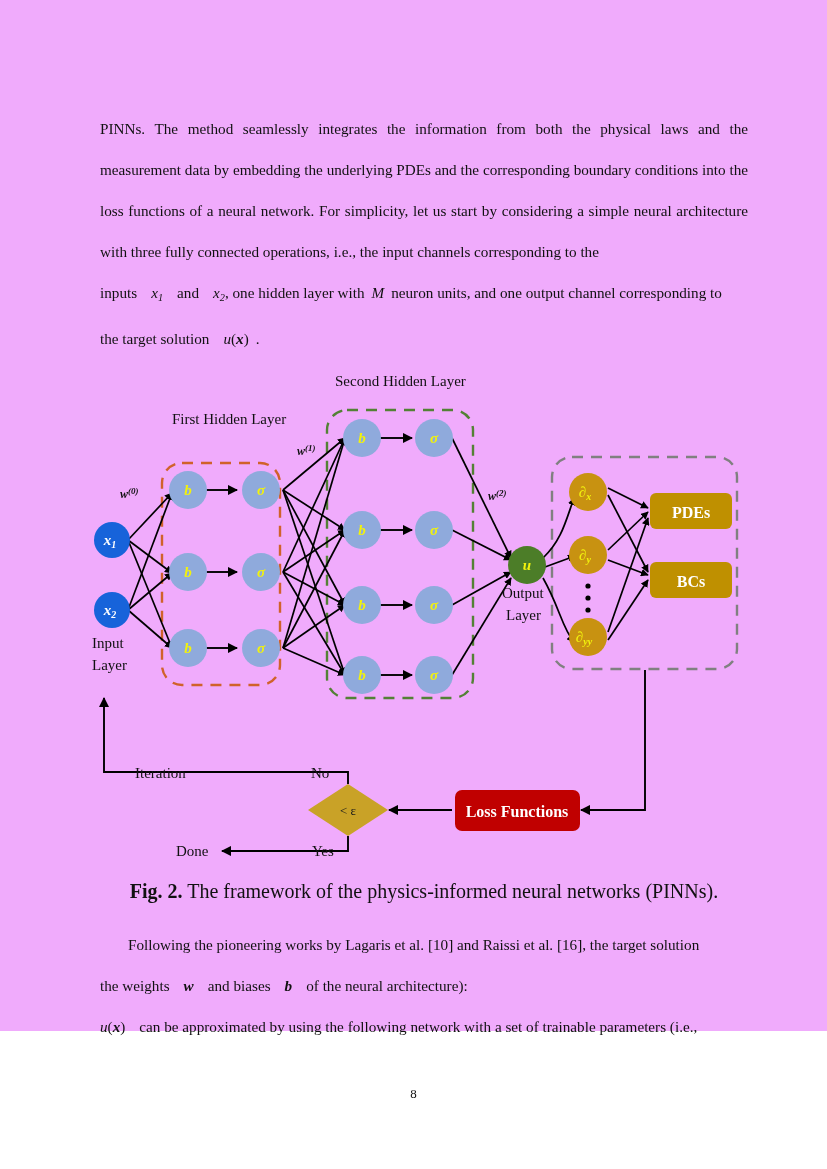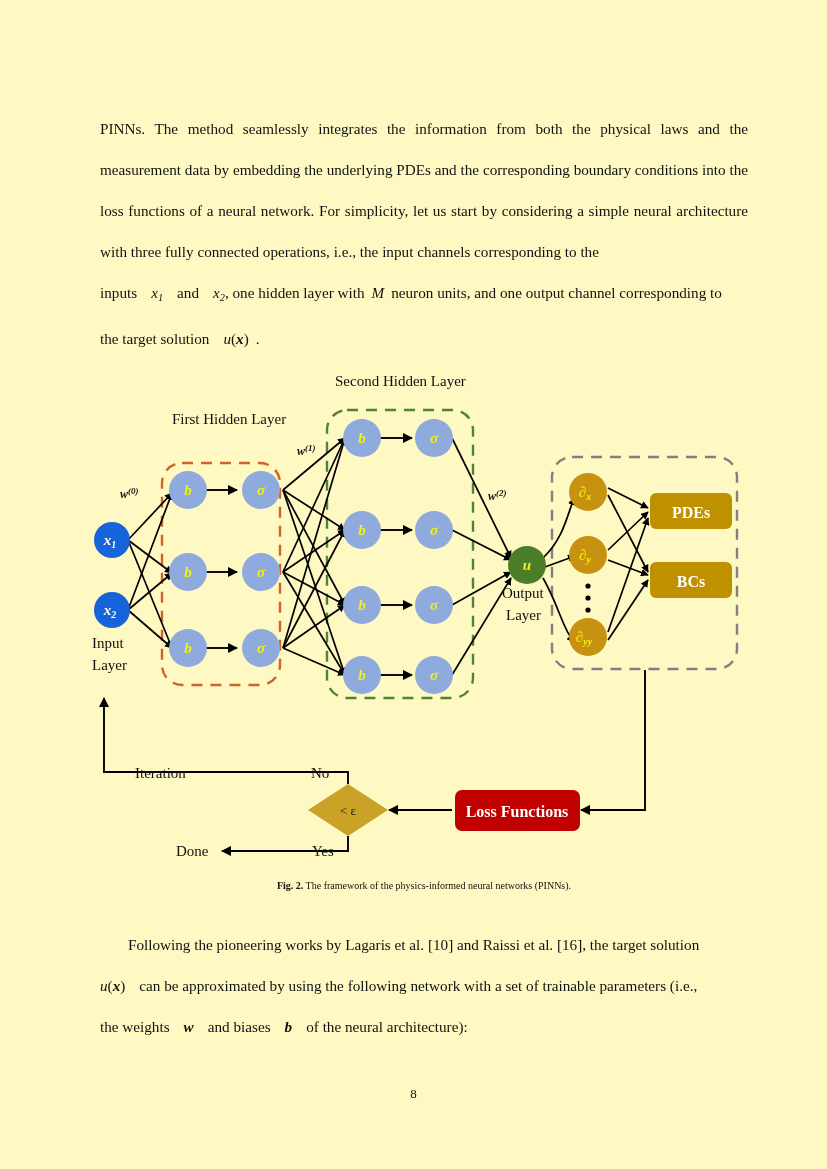--- a/index.html
+++ b/index.html
@@ -13,22 +13,22 @@
     height: 1169px;
     position: relative;
     font-family: "Liberation Serif", "DejaVu Serif", serif;
     color: #000000;
     overflow: hidden;
   }
   .page {
     position: absolute;
     inset: 0;
     width: 827px;
-    height: 1169px;
-    background: #fef9c3;
+    height: 1031px;
+    background: #f0abfc;
   }
 
   
   .text-block {
     position: absolute;
     left: 100px;
     width: 648px;
     font-size: 15.2px;
     line-height: 41px;
     text-align: justify;
@@ -64,21 +64,21 @@
     top: 0;
   }
 
   
   .caption {
     position: absolute;
     left: 100px;
     top: 880px;
     width: 648px;
     text-align: center;
-    font-size: 10px;
+    font-size: 20px;
     color: #111111;
   }
   .caption b { font-weight: bold; }
 
   
   .page-number {
     position: absolute;
     left: 0;
     top: 1086px;
     width: 827px;
@@ -397,22 +397,22 @@
   <div class="caption">
     <b>Fig. 2.</b>
     <span>The framework of the physics-informed neural networks (PINNs).</span>
   </div>
 
   <div class="text-block para-bottom">
     <p>
       <span class="indent"></span><span>Following the pioneering works by Lagaris et al. [10] and Raissi et al. [16], the target solution</span>
     </p>
     <p>
+      <span>the weights</span><span class="sp"></span><span class="sp"></span><span class="mb">w</span><span class="sp"></span><span class="sp"></span><span>and biases</span><span class="sp"></span><span class="sp"></span><span class="mb">b</span><span class="sp"></span><span class="sp"></span><span>of the neural architecture):</span>
+    </p>
+    <p>
       <span class="mi">u</span>(<span class="mb">x</span>)<span class="sp"></span><span class="sp"></span><span>can be approximated by using the following network with a set of trainable parameters (i.e.,</span>
     </p>
-    <p>
-      <span>the weights</span><span class="sp"></span><span class="sp"></span><span class="mb">w</span><span class="sp"></span><span class="sp"></span><span>and biases</span><span class="sp"></span><span class="sp"></span><span class="mb">b</span><span class="sp"></span><span class="sp"></span><span>of the neural architecture):</span>
-    </p>
   </div>
 
   <div class="page-number">8</div>
 
 </div>
 
 </body></html>

